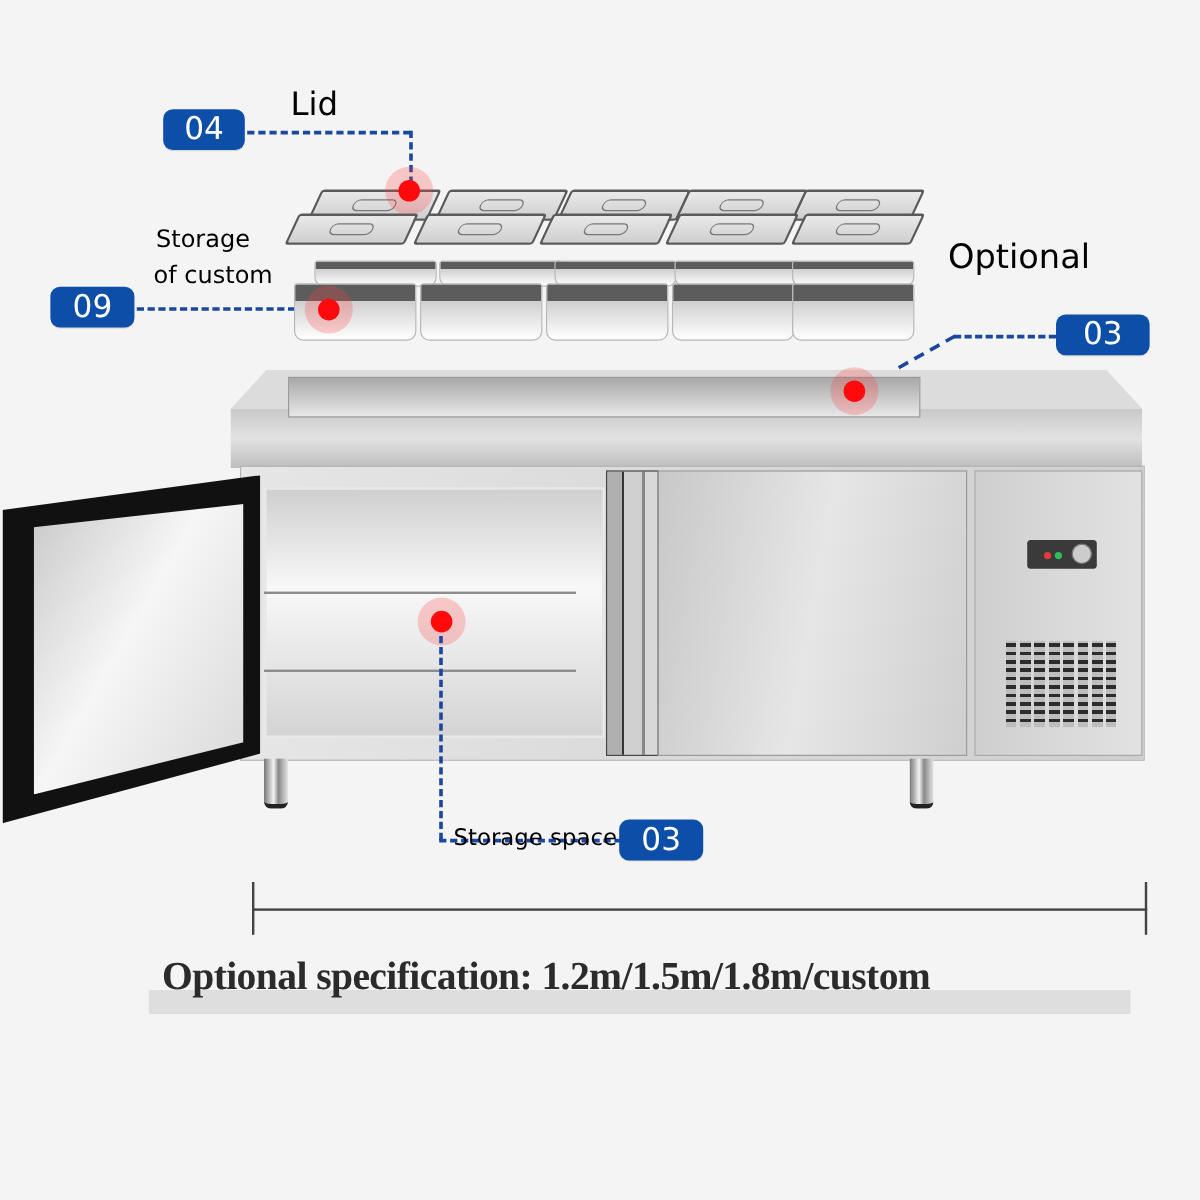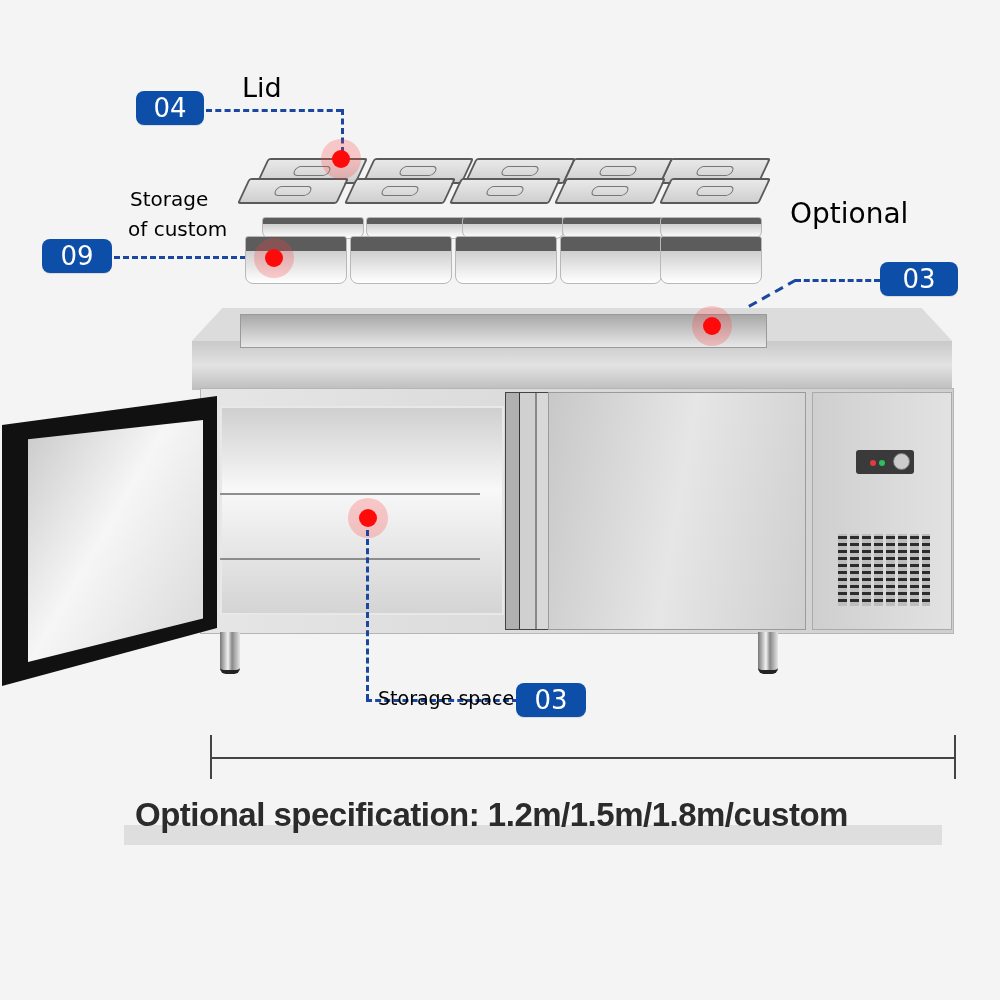--- a/index.html
+++ b/index.html
@@ -110,21 +110,21 @@
     border-bottom:4px solid #222; border-radius:0 0 6px 6px;
   }
   
   .dim-line { position:absolute; left:211px; top:757px; width:745px; height:2px; background:#444; }
   .dim-tick { position:absolute; top:735px; width:2px; height:44px; background:#444; }
   .spec-bar {
     position:absolute; left:124px; top:825px; width:818px; height:20px; background:#dedede;
   }
   .spec-text {
     position:absolute; left:135px; top:796px; font-size:33px; color:#2b2b2b; font-weight:bold;
-    font-family:Liberation Sans, sans-serif; letter-spacing:-0.5px; white-space:nowrap;
+    font-family:Liberation Serif, serif; letter-spacing:-0.5px; white-space:nowrap;
   }
 </style>
 </head>
 <body>
 
 <div class="badge" style="left:136px;top:91px;width:68px;">04</div>
 <div class="label" style="left:242px;top:72px;font-size:27px;">Lid</div>
 <div class="dash-h" style="left:206px;top:109px;width:136px;"></div>
 <div class="dash-v" style="left:341px;top:109px;height:44px;"></div>
 

